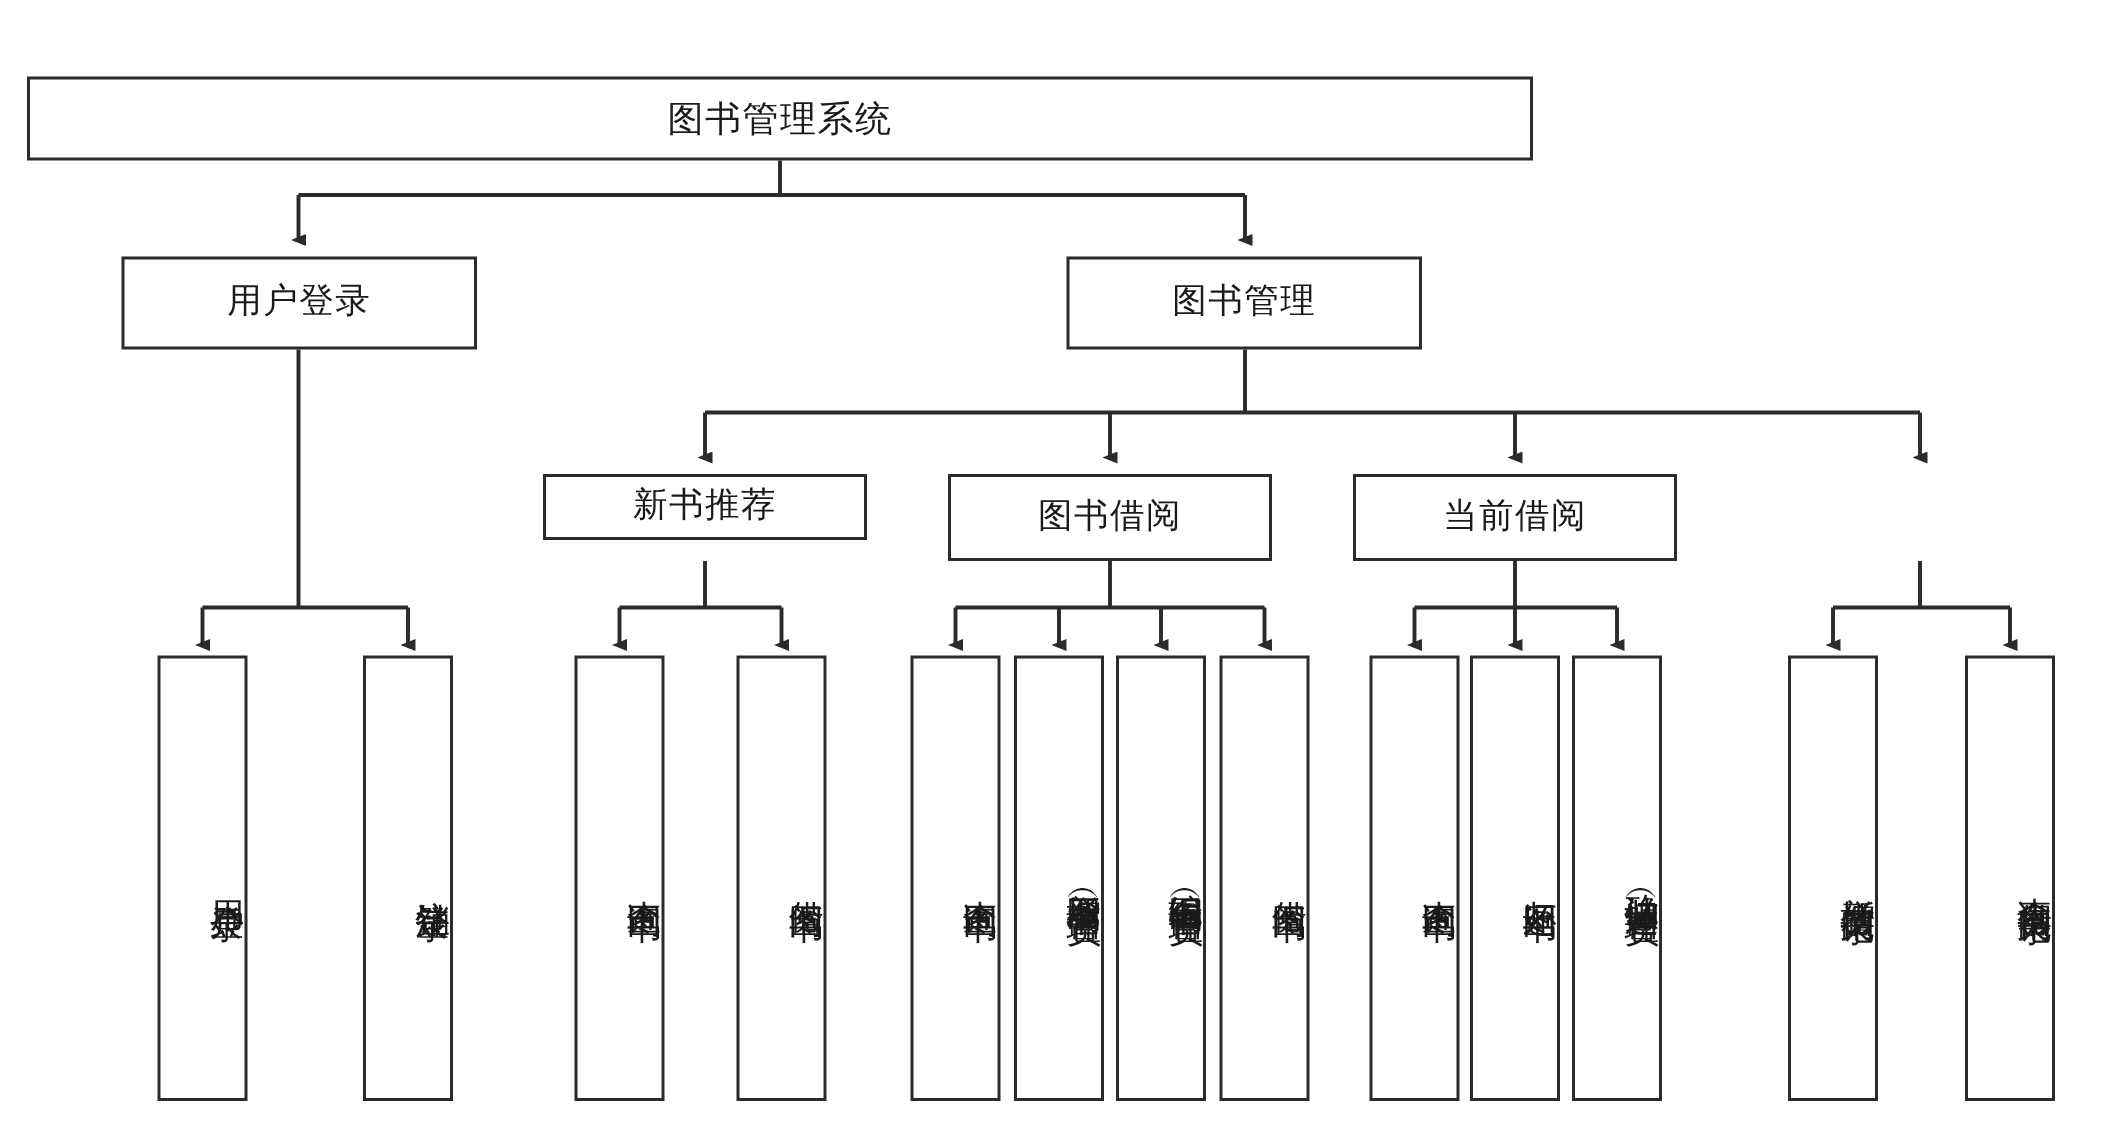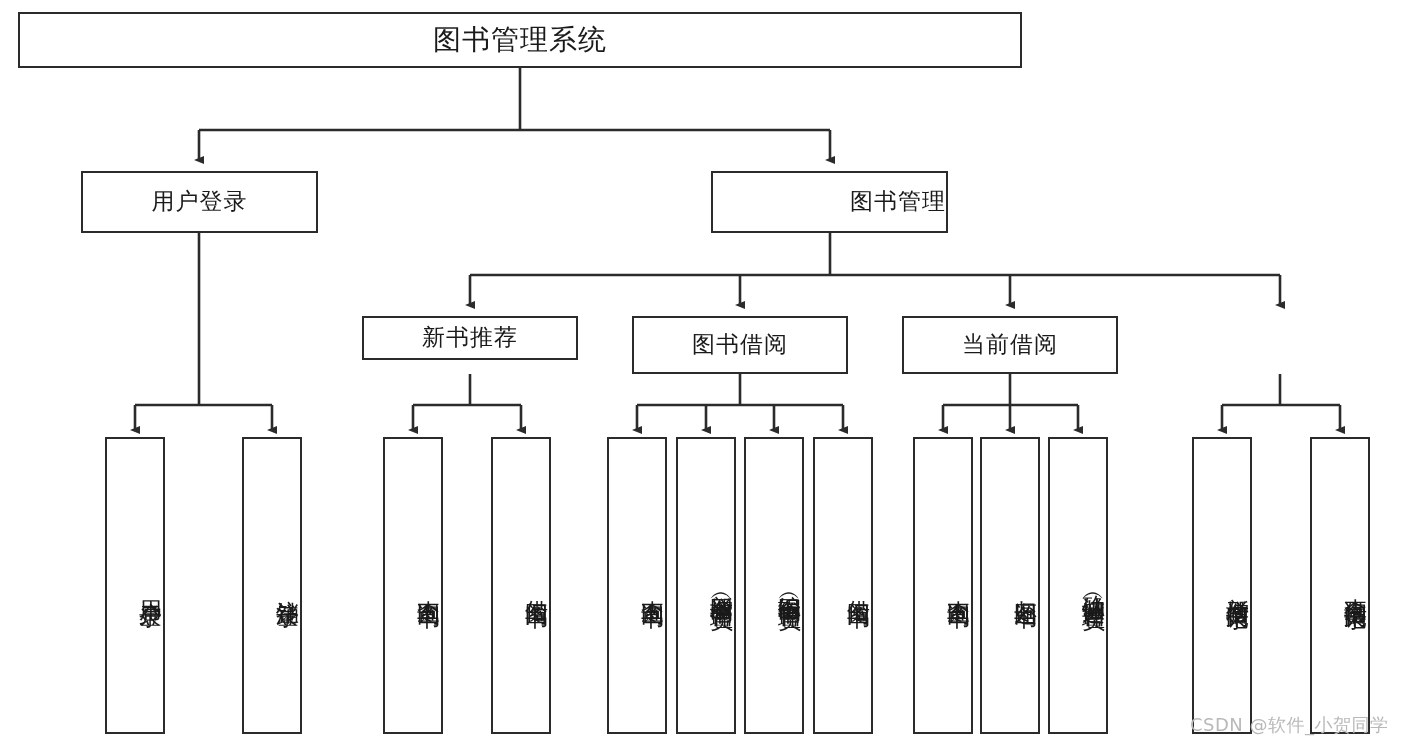--- a/index.html
+++ b/index.html
@@ -54,21 +54,22 @@
     align-items: flex-start;
     justify-content: center;
   }
   .node.vertical .vlabel {
     writing-mode: vertical-rl;
     text-orientation: upright;
     white-space: nowrap;
     display: block;
   }
   .node.root {
-    font-size: 28px;
+    font-size: 24px;
+    margin-top: 39px;
   }
   .watermark {
     position: absolute;
     color: #b9b9b9;
     font-size: 18px;
     letter-spacing: 0.5px;
     white-space: nowrap;
     user-select: none;
   }
 </style>
@@ -127,21 +128,21 @@
     </g>
   </svg>
 
   <div class="node horizontal root" style="left:18px; top:12px; width:1004px; height:56px;">
     <span>图书管理系统</span>
   </div>
 
   <div class="node horizontal" style="left:81px; top:171px; width:237px; height:62px;">
     <span>用户登录</span>
   </div>
-  <div class="node horizontal" style="left:711px; top:171px; width:237px; height:62px;justify-content:flex-end;">
+  <div class="node horizontal" style="left:711px; top:171px; width:237px; height:62px;">
     <span>图书管理</span>
   </div>
 
   <div class="node horizontal" style="left:362px; top:316px; width:216px; height:44px;">
     <span>新书推荐</span>
   </div>
   <div class="node horizontal" style="left:902px; top:316px; width:216px; height:58px;">
     <span>当前借阅</span>
   </div>
   <div class="node horizontal" style="left:632px; top:316px; width:216px; height:58px;">
@@ -185,15 +186,14 @@
     <span class="vlabel">确认归还（管理员）</span>
   </div>
 
   <div class="node vertical" style="left:1192px; top:437px; width:60px; height:297px;">
     <span class="vlabel">新增借阅记录</span>
   </div>
   <div class="node vertical" style="left:1310px; top:437px; width:60px; height:297px;">
     <span class="vlabel">查询借阅记录</span>
   </div>
 
-  <div class="watermark" style="left:1190px; top:713px;">CSDN @软件_小贺同学</div>
 
 </div>
 
 </body></html>

